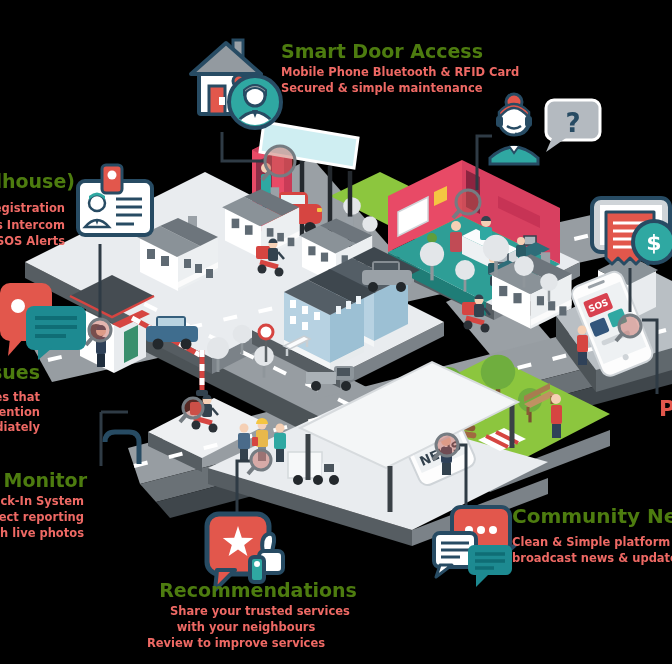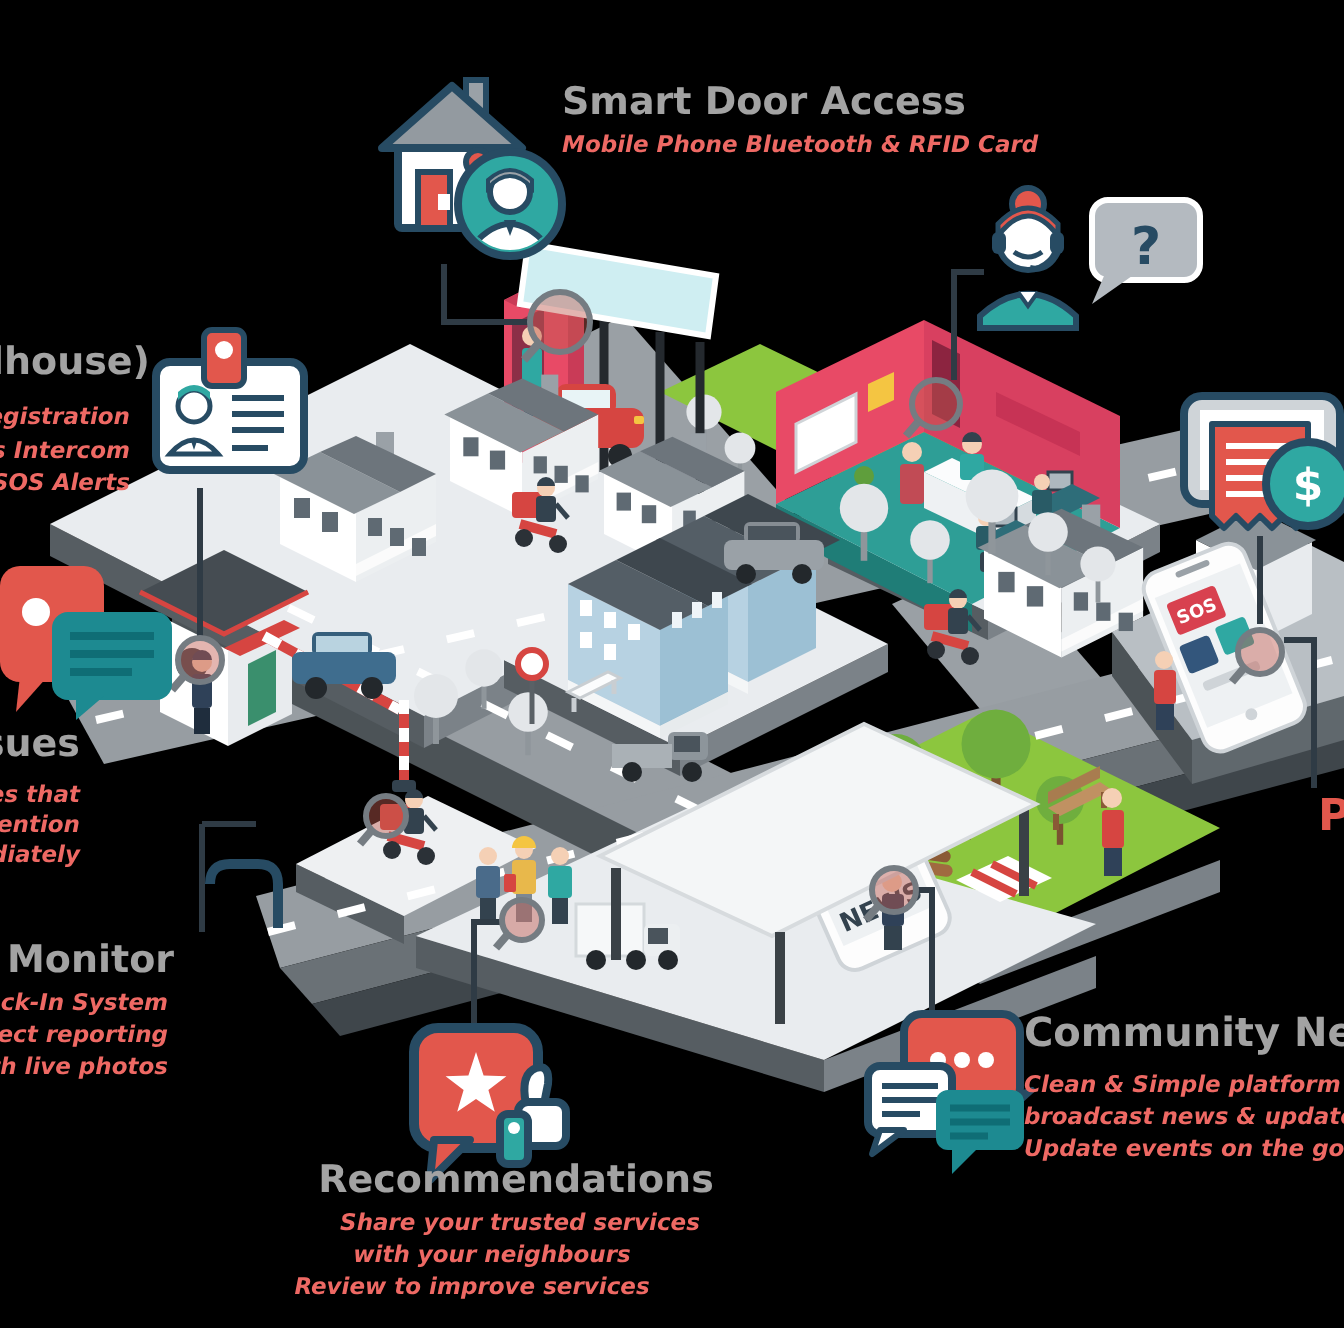--- a/index.html
+++ b/index.html
@@ -1,21 +1,21 @@
 <!DOCTYPE html>
 <html><head>
 <meta charset="utf-8">
 <style>
   html,body{margin:0;padding:0;background:#000;}
   #stage{position:relative;width:672px;height:664px;background:#000;overflow:hidden;
          font-family:"DejaVu Sans",sans-serif;}
   #stage svg{position:absolute;left:0;top:0;}
   svg text{font-family:"DejaVu Sans",sans-serif;}
-  .h{position:absolute;color:#a3a3a3;font-weight:bold;font-size:19px;white-space:nowrap;}
-  .s{position:absolute;color:#ee6964;font-weight:bold;font-size:11.5px;white-space:nowrap;font-style:italic;}
+  .h{position:absolute;color:#4d7c0f;font-weight:bold;font-size:19px;white-space:nowrap;}
+  .s{position:absolute;color:#ee6964;font-weight:bold;font-size:11.5px;white-space:nowrap;}
   .ctr{text-align:center;}
 </style>
 </head>
 <body>
 
 <div id="stage">
 
 <svg width="672" height="664" viewBox="0 0 672 664">
   <defs>
     <g id="house">
@@ -509,20 +509,21 @@
     <line x1="25" y1="39" x2="59" y2="39" stroke="#ffffff" stroke-width="3"></line>
     <line x1="25" y1="47" x2="49" y2="47" stroke="#ffffff" stroke-width="3"></line>
     <line x1="25" y1="55" x2="44" y2="55" stroke="#ffffff" stroke-width="3"></line>
     <circle cx="66" cy="50" r="21" fill="#2fa8a2" stroke="#274b63" stroke-width="4"></circle>
     <text x="66" y="58" font-size="22" font-weight="bold" fill="#ffffff" text-anchor="middle">$</text>
   </g>
 </svg>
 
 <div class="h" style="left:281px;top:40px;">Smart Door Access</div>
 <div class="s" style="left:281px;top:65px;">Mobile Phone Bluetooth &amp; RFID Card</div>
+<div class="s" style="left:281px;top:81px;">Secured &amp; simple maintenance</div>
 
 <div class="h" style="right:597px;top:170px;">ardhouse)</div>
 <div class="s" style="right:607px;top:201px;">Registration</div>
 <div class="s" style="right:607px;top:218px;">ess Intercom</div>
 <div class="s" style="right:607px;top:234px;">SOS Alerts</div>
 
 <div class="h" style="right:632px;top:361px;">ssues</div>
 <div class="s" style="right:632px;top:390px;">ues that</div>
 <div class="s" style="right:632px;top:405px;">ttention</div>
 <div class="s" style="right:632px;top:420px;">ediately</div>
@@ -533,17 +534,16 @@
 <div class="s" style="right:588px;top:526px;">with live photos</div>
 
 <div class="h ctr" style="left:158px;width:200px;top:579px;">Recommendations</div>
 <div class="s ctr" style="left:160px;width:200px;top:604px;">Share your trusted services</div>
 <div class="s ctr" style="left:146px;width:200px;top:620px;">with your neighbours</div>
 <div class="s ctr" style="left:136px;width:200px;top:636px;">Review to improve services</div>
 
 <div class="h" style="left:512px;top:504px;font-size:20px;">Community News</div>
 <div class="s" style="left:512px;top:535px;">Clean &amp; Simple platform to</div>
 <div class="s" style="left:512px;top:551px;">broadcast news &amp; updates</div>
-<div class="s" style="left:512px;top:567px;">Update events on the go</div>
 
 <div class="h" style="left:659px;top:396px;font-size:22px;color:#e2574c;">P</div>
 
 </div>
 
 </body></html>

